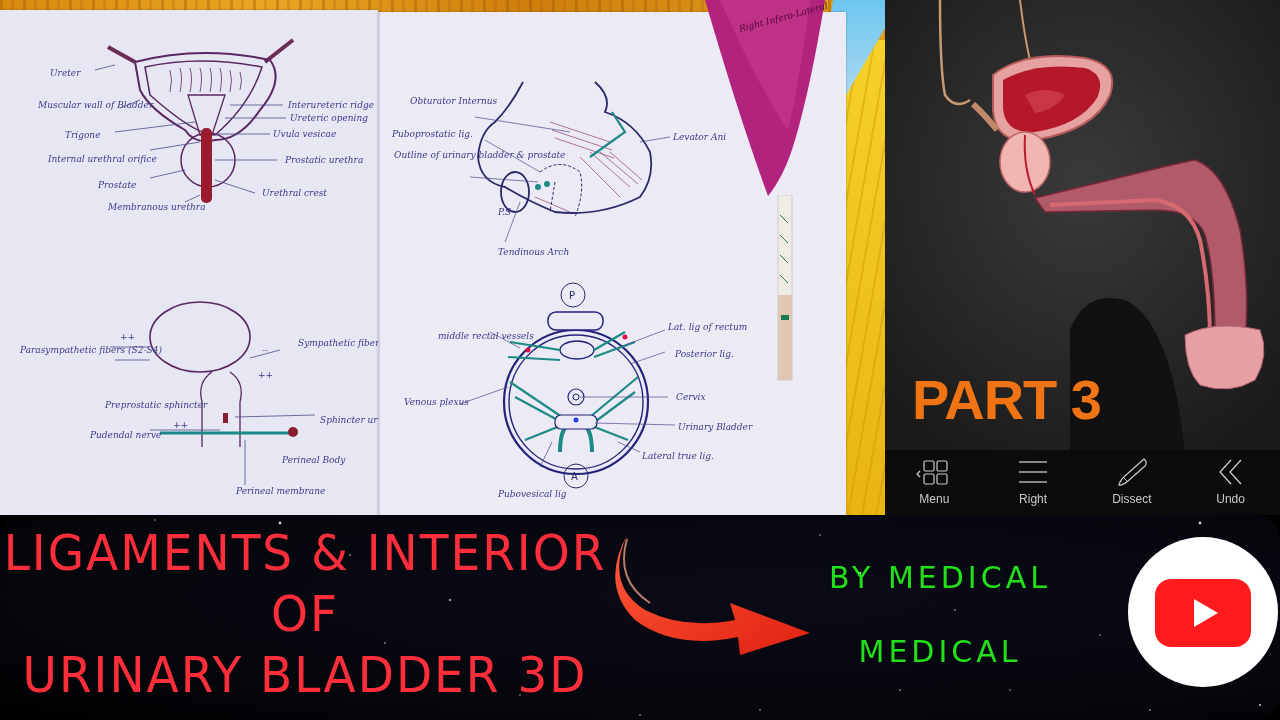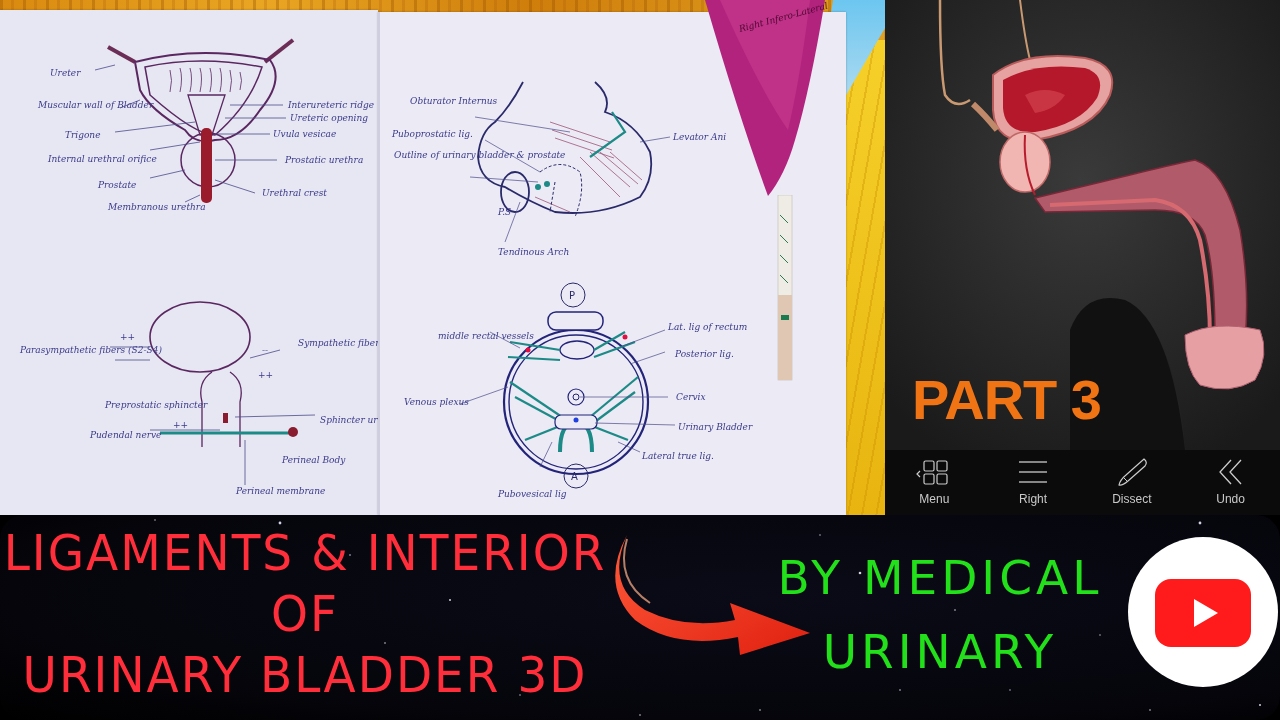--- a/index.html
+++ b/index.html
@@ -45,21 +45,21 @@
   .tool span { font-family: "Liberation Sans", sans-serif; font-size: 12px; color: #c9c9c9; margin-top: 4px; white-space: nowrap; }
 
   
   .banner { position: absolute; left: 0; top: 515px; width: 1280px; height: 205px;
     background: radial-gradient(ellipse at 60% 40%, #0b0b18 0%, #05050b 70%, #000 100%); overflow: hidden; border-radius: 24px; }
   .stars { position: absolute; left: 0; top: 0; width: 1280px; height: 205px; }
   .banner-title { position: absolute; left: 0; top: 12px; width: 610px; text-align: center;
     font-family: "DejaVu Sans", sans-serif; font-weight: normal; color: #ff2e3a; font-size: 47px; line-height: 58px; letter-spacing: 2px; transform: scaleY(1.05); }
   .banner-title div { white-space: nowrap; }
   .credit { position: absolute; left: 740px; top: 26px; width: 400px; text-align: center;
-    font-family: "DejaVu Sans", sans-serif; color: #22e01a; font-size: 47px; line-height: 74px; letter-spacing: 4px; }
+    font-family: "DejaVu Sans", sans-serif; color: #22e01a; font-size: 30px; line-height: 74px; letter-spacing: 4px; }
   .arrow { position: absolute; left: 605px; top: 10px; width: 215px; height: 130px; }
   .yt { position: absolute; left: 1128px; top: 22px; width: 150px; height: 150px; border-radius: 50%; background: #fff; cursor: pointer; }
   .yt .btn { position: absolute; left: 27px; top: 42px; width: 96px; height: 68px; background: #ff1b1b; border-radius: 16px; }
   .yt .play { position: absolute; left: 39px; top: 20px; width: 0; height: 0; border-left: 24px solid #fff; border-top: 14px solid transparent; border-bottom: 14px solid transparent; }
 </style>
 </head>
 <body>
 
 <div class="collage">
 
@@ -342,21 +342,21 @@
         <stop offset="0" stop-color="#ff5a3a"></stop>
           <stop offset="1" stop-color="#e02010"></stop>
       </linearGradient>
     </defs>
     <path d="M22 10 Q0 60 40 85 Q80 105 130 95 L125 78 L205 108 L135 130 L133 112 Q70 125 30 95 Q-5 60 22 10 Z" fill="url(#arr)"></path>
     <path d="M22 14 Q10 55 45 78" stroke="#ffb08a" stroke-width="2" fill="none" opacity=".7"></path>
   </svg>
 
   <div class="credit">
     <div>BY MEDICAL</div>
-    <div>URINARY</div>
+    <div>MEDICAL</div>
   </div>
 
   <div class="yt">
     <div class="btn">
       <div class="play"></div>
     </div>
   </div>
 </div>
 
 </body></html>

